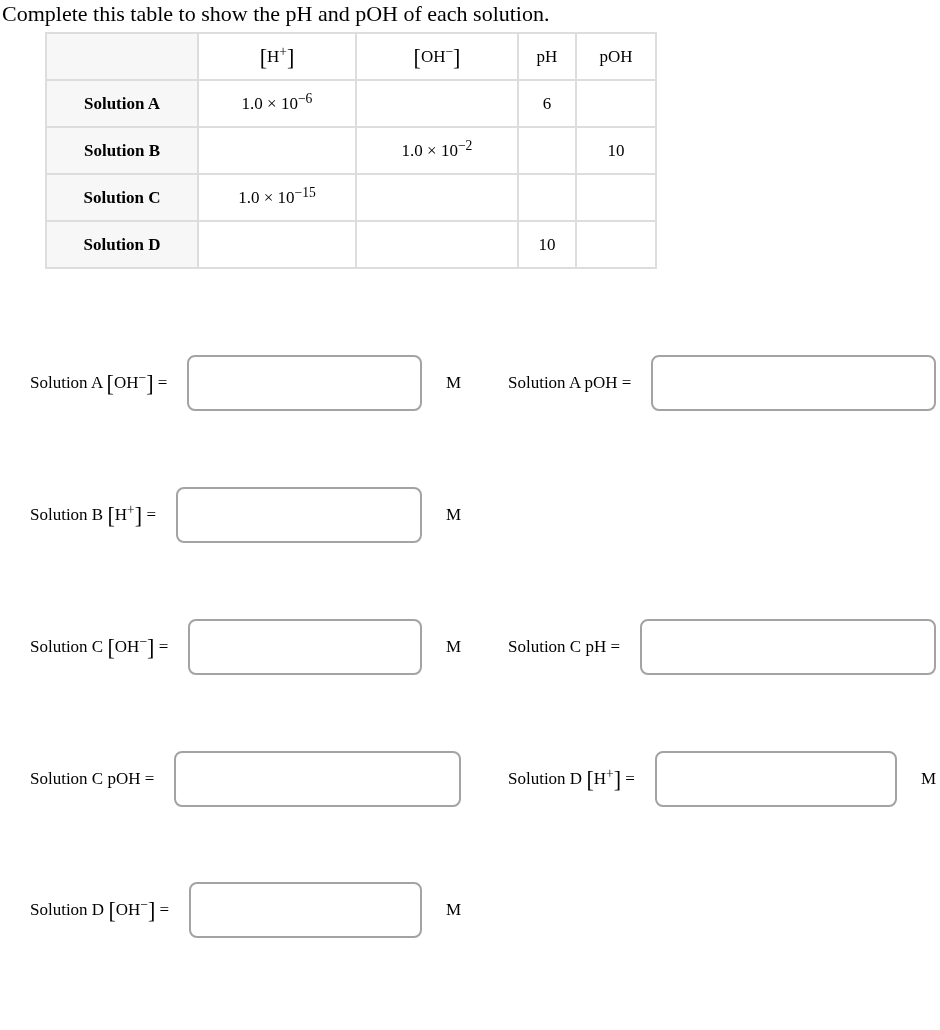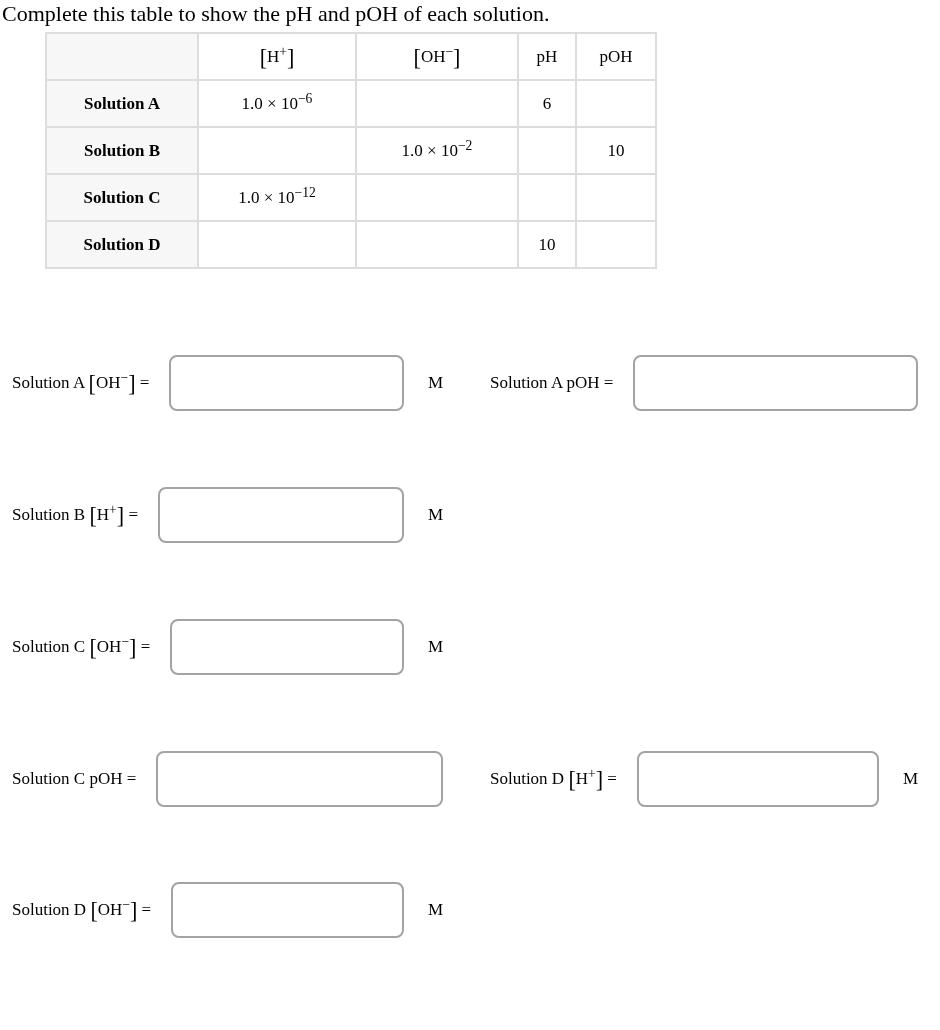--- a/index.html
+++ b/index.html
@@ -35,21 +35,21 @@
   .c-h     { width: 158px; }
   .c-oh    { width: 162px; }
   .c-ph    { width: 58px; }
   .c-poh   { width: 80px; }
 
   
   sup { font-size: 0.8em; line-height: 0; vertical-align: 0.45em; letter-spacing: 0; }
   .br { font-size: 1.3em; line-height: 0; vertical-align: -0.13em; }
 
   
-  .form-row { position: absolute; left: 0; width: 844px; height: 56px; }
+  .form-row { position: absolute; left: 18px; width: 844px; height: 56px; }
   .r1 { top: 355px; } .r2 { top: 487px; } .r3 { top: 619px; }
   .r4 { top: 751px; } .r5 { top: 882px; }
 
   .half { position: absolute; top: 0; height: 56px; display: flex; align-items: center; }
   .half.l { left: 12px;  width: 431px; }
   .half.r { left: 490px; width: 428px; }
 
   .lbl { white-space: nowrap; }
   .answer-input {
     flex: 1 1 auto; min-width: 0; height: 56px;
@@ -91,21 +91,21 @@
   </tr>
   <tr>
     <td class="rowlabel">Solution B</td>
     <td></td>
     <td>1.0 × 10<sup>−2</sup></td>
     <td></td>
     <td>10</td>
   </tr>
   <tr>
     <td class="rowlabel">Solution C</td>
-    <td>1.0 × 10<sup>−12</sup></td>
+    <td>1.0 × 10<sup>−15</sup></td>
     <td></td>
     <td></td>
     <td></td>
   </tr>
   <tr>
     <td class="rowlabel">Solution D</td>
     <td></td>
     <td></td>
     <td>10</td>
     <td></td>
@@ -132,20 +132,24 @@
     <span class="unit">M</span>
   </div>
 </div>
 
 <div class="form-row r3">
   <div class="half l">
     <span class="lbl">Solution C <span class="br">[</span>OH<sup>−</sup><span class="br">]</span> =</span>
     <input class="answer-input" type="text" value="" style="">
     <span class="unit">M</span>
   </div>
+  <div class="half r">
+    <span class="lbl">Solution C pH =</span>
+    <input class="answer-input" type="text" value="" style="">
+  </div>
 </div>
 
 <div class="form-row r4">
   <div class="half l">
     <span class="lbl">Solution C pOH =</span>
     <input class="answer-input" type="text" value="" style="">
   </div>
   <div class="half r">
     <span class="lbl">Solution D <span class="br">[</span>H<sup>+</sup><span class="br">]</span> =</span>
     <input class="answer-input" type="text" value="" style="">

